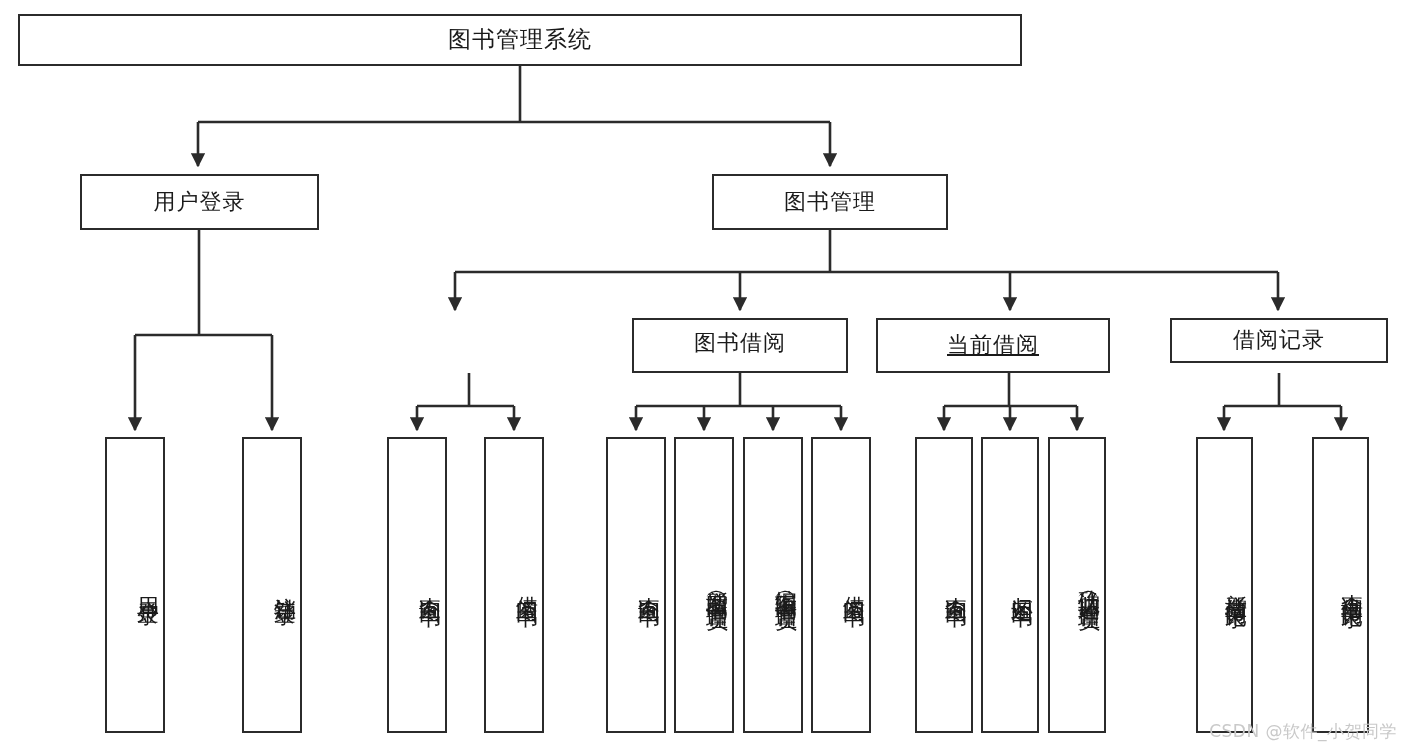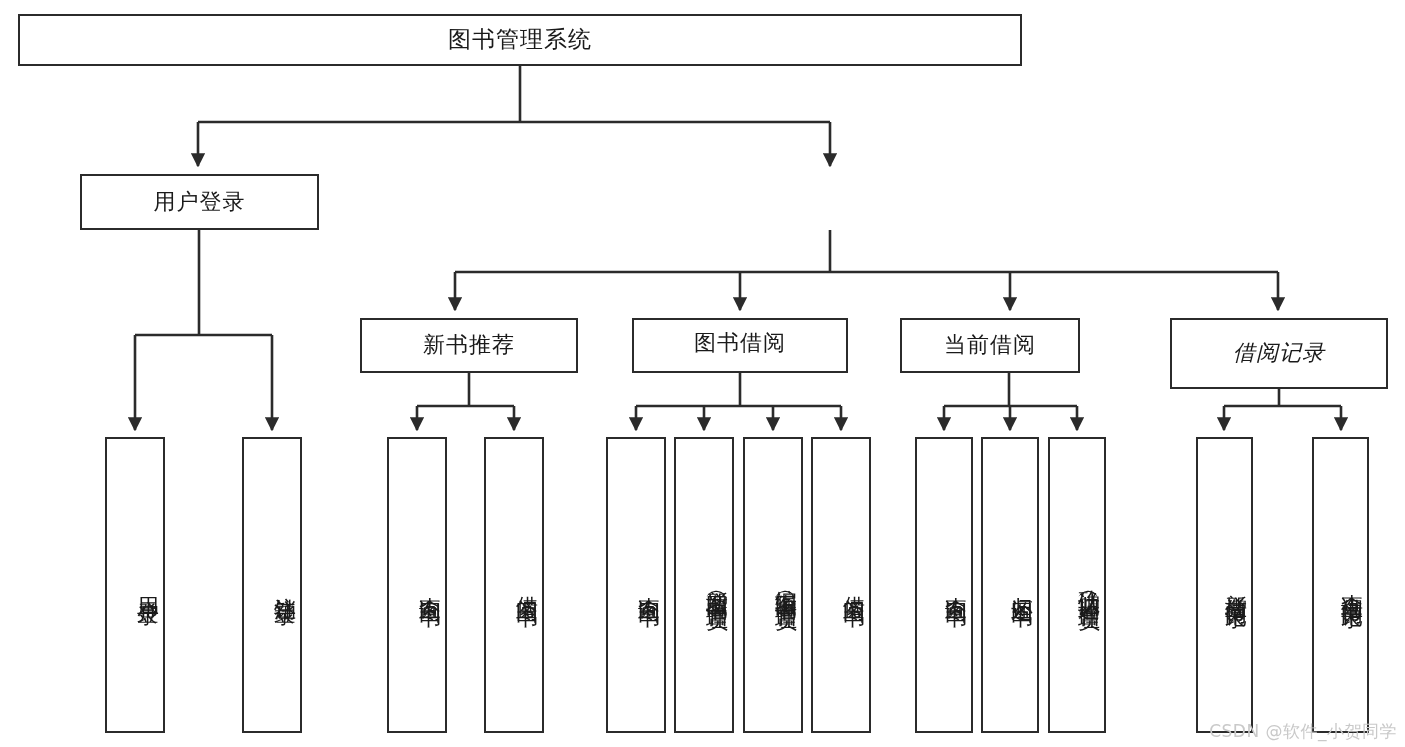--- a/index.html
+++ b/index.html
@@ -125,31 +125,31 @@
     </g>
   </svg>
 
   <div class="node horiz root" style="left:18px; top:14px; width:1004px; height:52px;">
     <span>图书管理系统</span>
   </div>
 
   <div class="node horiz" style="left:80px; top:174px; width:239px; height:56px;">
     <span>用户登录</span>
   </div>
+  <div class="node horiz" style="left:712px; top:174px; width:236px; height:56px;">
+    <span>图书管理</span>
+  </div>
 
-  <div class="node horiz" style="left:360px; top:318px; width:218px; height:55px;">
-    <span>新书推荐</span>
-  </div>
   <div class="node horiz" style="left:632px; top:318px; width:216px; height:55px;font-family:Liberation Mono, monospace;">
     <span>图书借阅</span>
   </div>
-  <div class="node horiz" style="left:900px; top:318px; width:180px; height:55px;">
+  <div class="node horiz" style="left:876px; top:318px; width:234px; height:55px;text-decoration:underline;">
     <span>当前借阅</span>
   </div>
-  <div class="node horiz" style="left:1170px; top:318px; width:218px; height:71px;font-style:italic;">
+  <div class="node horiz" style="left:1170px; top:318px; width:218px; height:45px;">
     <span>借阅记录</span>
   </div>
 
   <div class="node leaf" style="left:105px; top:437px; width:60px; height:296px;">
     <span class="vtext">用户登录</span>
   </div>
   <div class="node leaf" style="left:242px; top:437px; width:60px; height:296px;">
     <span class="vtext">注销登录</span>
   </div>
 

